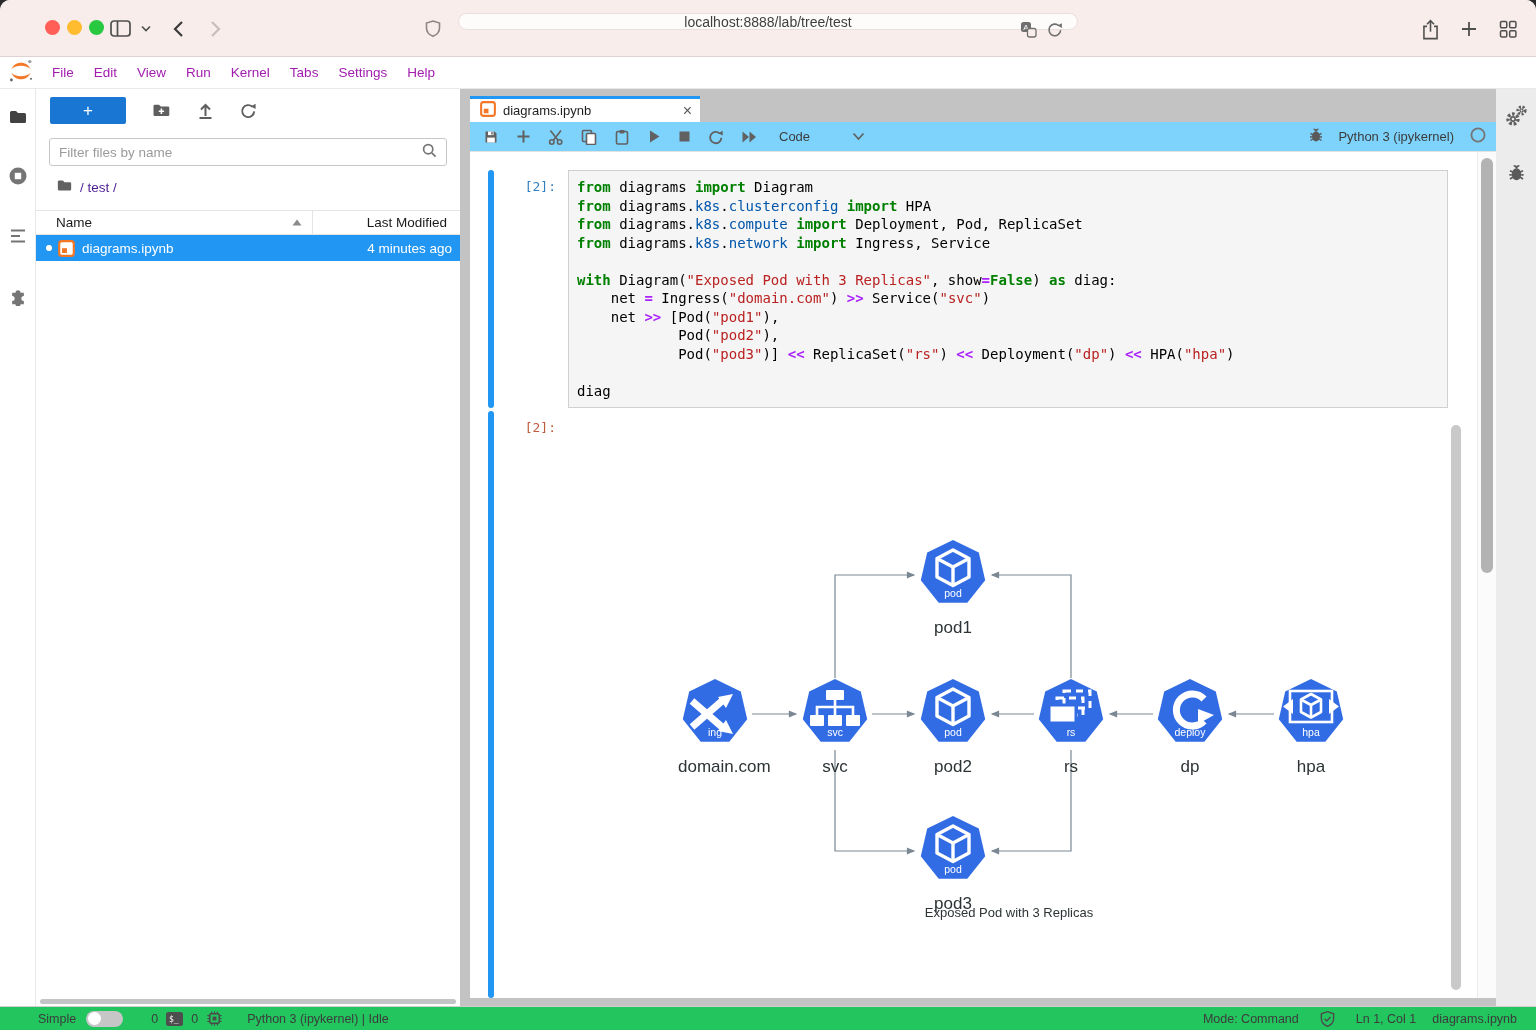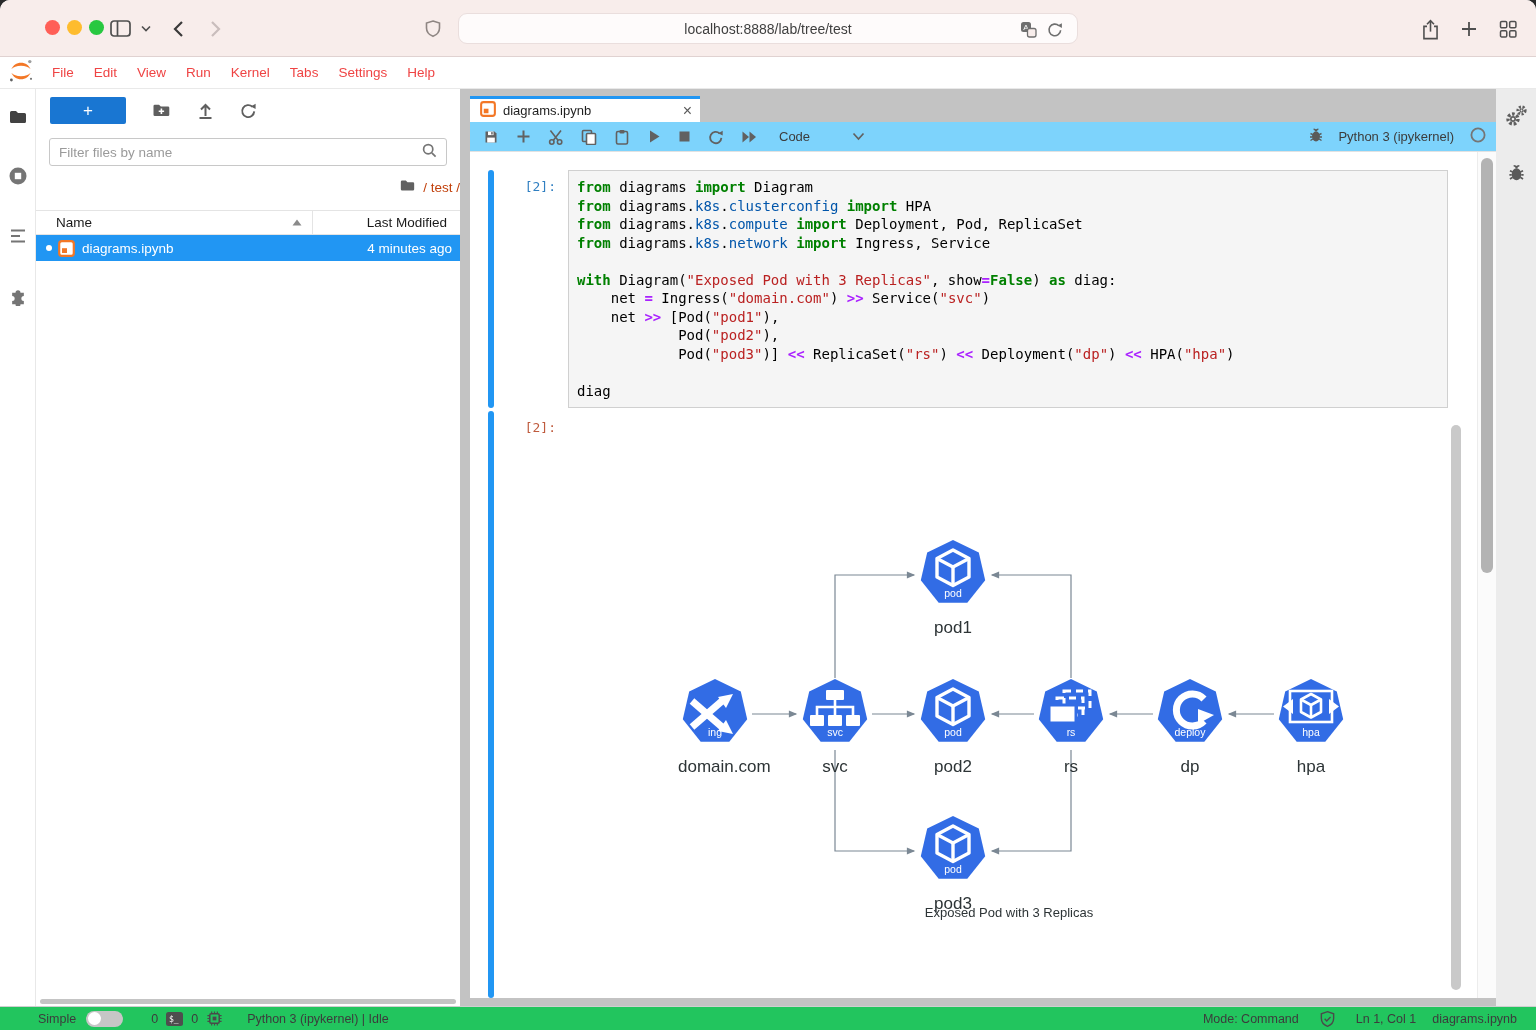--- a/index.html
+++ b/index.html
@@ -4,41 +4,41 @@
 <style>
   * { margin:0; padding:0; box-sizing:border-box; }
   body { background:#2a2a2a; font-family:"Liberation Sans", sans-serif; }
   .app { width:1536px; height:1030px; background:#fff; position:relative; overflow:hidden; border-radius:10px 10px 0 0; }
 
   
   .chrome { height:57px; background:#f8edeb; border-bottom:1px solid #e0d2d1; position:relative; display:flex; align-items:center; }
   .tl { position:absolute; top:20px; width:15px; height:15px; border-radius:50%; }
   .tl.r { left:45px; background:#ff5f57; } .tl.y { left:67px; background:#febc2e; } .tl.g { left:89px; background:#28c840; }
   .chrome-ic { position:absolute; top:0; height:57px; display:flex; align-items:center; color:#4f4f4f; }
-  .urlbar { position:absolute; left:458px; top:13px; width:620px; height:31px; background:#fefbfb; border:1px solid #eadedd; border-radius:9px; display:flex; align-items:center; justify-content:center; font-size:14px; color:#3f3f3f; }
+  .urlbar { position:absolute; left:458px; top:13px; width:620px; height:17px; background:#fefbfb; border:1px solid #eadedd; border-radius:9px; display:flex; align-items:center; justify-content:center; font-size:14px; color:#3f3f3f; }
   .urlbar .inner-ic { position:absolute; top:7px; }
 
   
   .menubar { height:32px; background:#fff; border-bottom:1px solid #e9e9e9; display:flex; align-items:center; }
   .logo { margin:0 8px 0 8px; }
-  .menu-item { padding:0 10px; font-size:13.5px; color:#ef4444; cursor:default; }
+  .menu-item { padding:0 10px; font-size:13.5px; color:#a21caf; cursor:default; }
 
   
   .main { display:flex; height:917px; }
   .activity { width:36px; background:#fff; border-right:1px solid #e8e8e8; display:flex; flex-direction:column; align-items:center; padding-top:19px; gap:36px; }
 
   
   .fb { width:424px; background:#fff; display:flex; flex-direction:column; position:relative; }
   .fb-toolbar { margin-top:8px; height:27px; display:flex; align-items:center; padding-left:14px; }
   .btn-new { width:76px; height:27px; background:#1976d2; border-radius:2px; color:#fff; font-size:17px; display:flex; align-items:center; justify-content:center; border:none; }
   .fb-tool-ic { margin-left:26px; display:flex; align-items:center; }
   .fb-filter { margin:14px 13px 0 13px; height:28px; border:1px solid #c8c8c8; border-radius:3px; display:flex; align-items:center; padding:0 9px; background:#fff; }
   .fb-filter input { flex:1; border:none; outline:none; font-size:13.5px; font-family:"Liberation Sans",sans-serif; color:#333; background:transparent; }
   .fb-filter input::placeholder { color:#9a9a9a; }
-  .fb-crumb { margin:12px 0 0 20px; display:flex; align-items:center; gap:7px; font-size:13.5px; color:#c2410c;justify-content:flex-end; }
+  .fb-crumb { margin:12px 0 0 20px; display:flex; align-items:center; gap:7px; font-size:13.5px; color:#4c1d95; }
   .fb-header { margin-top:14px; height:25px; display:flex; align-items:center; border-top:1px solid #e4e4e4; border-bottom:1px solid #e4e4e4; font-size:13.5px; color:#1a1a1a; }
   .fb-header .ncol { width:277px; display:flex; align-items:center; justify-content:space-between; padding:0 10px 0 20px; height:100%; border-right:1px solid #e4e4e4; }
   .fb-header .mcol { flex:1; text-align:right; padding-right:13px; }
   .fb-row { height:26px; display:flex; align-items:center; padding-left:8px; font-size:13.5px; color:#424242; }
   .fb-row.sel { background:#2196f3; color:#fff; }
   .run-dot { width:6px; height:6px; border-radius:50%; background:#fff; margin:0 6px 0 2px; }
   .run-dot.hid { visibility:hidden; }
   .ficon { width:17px; height:17px; margin-right:7px; display:flex; }
   .fname { white-space:nowrap; }
   .ftime { margin-left:auto; padding-right:8px; }

